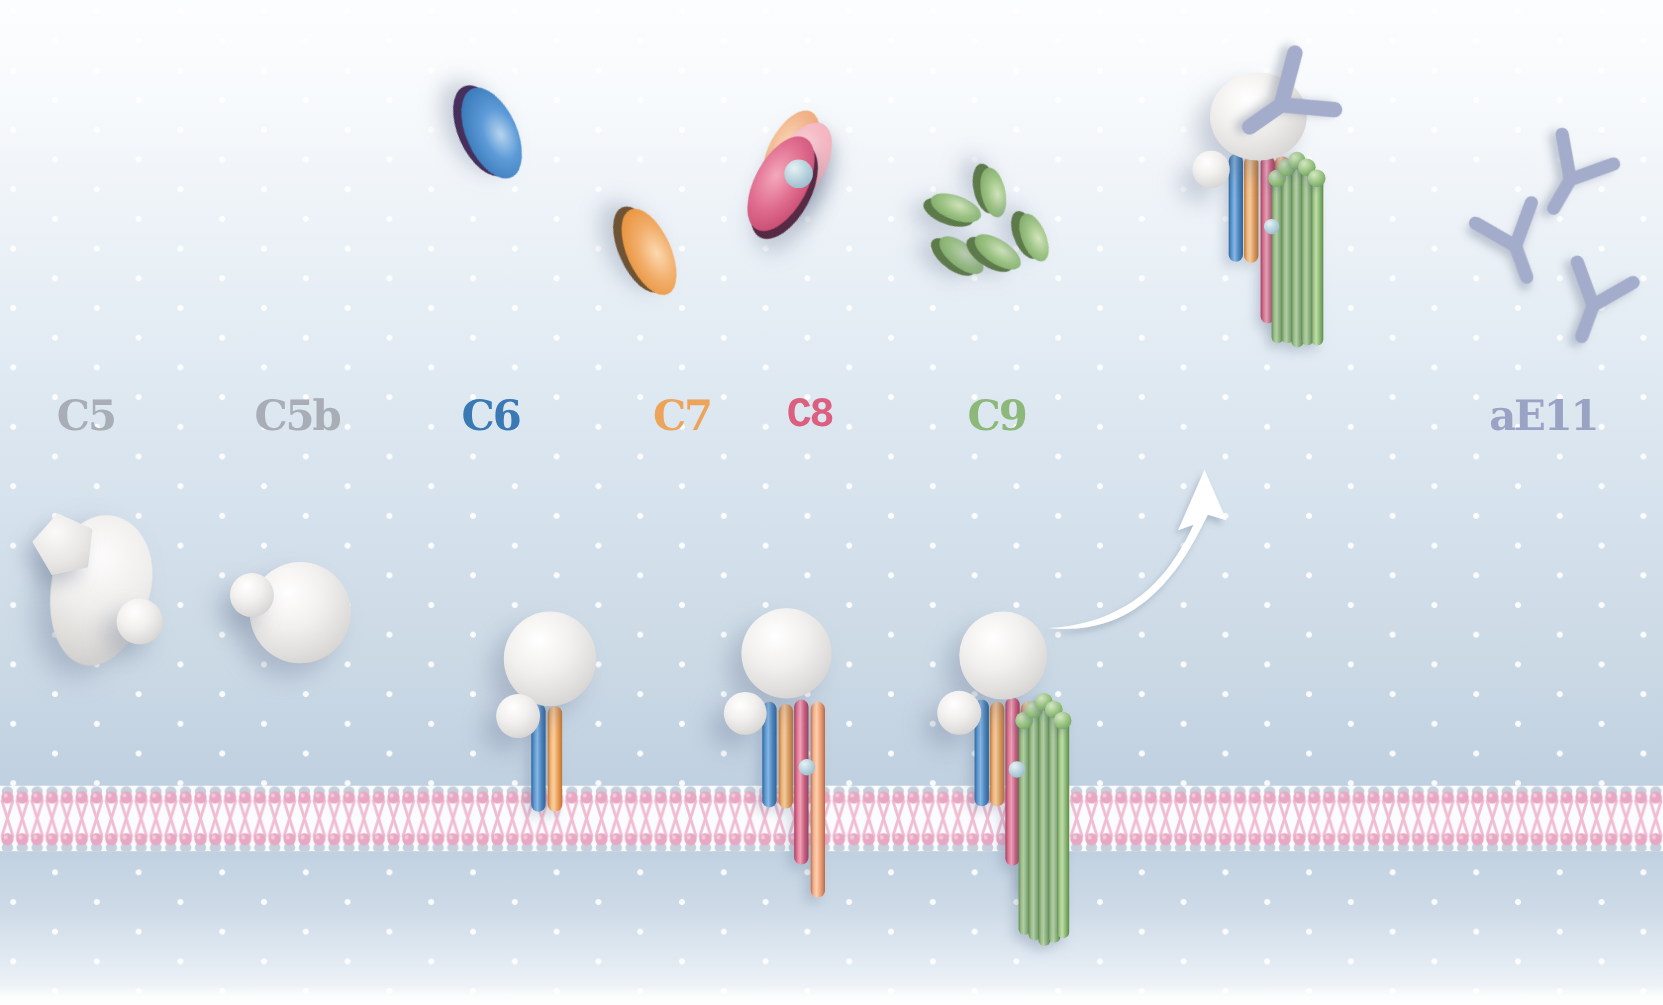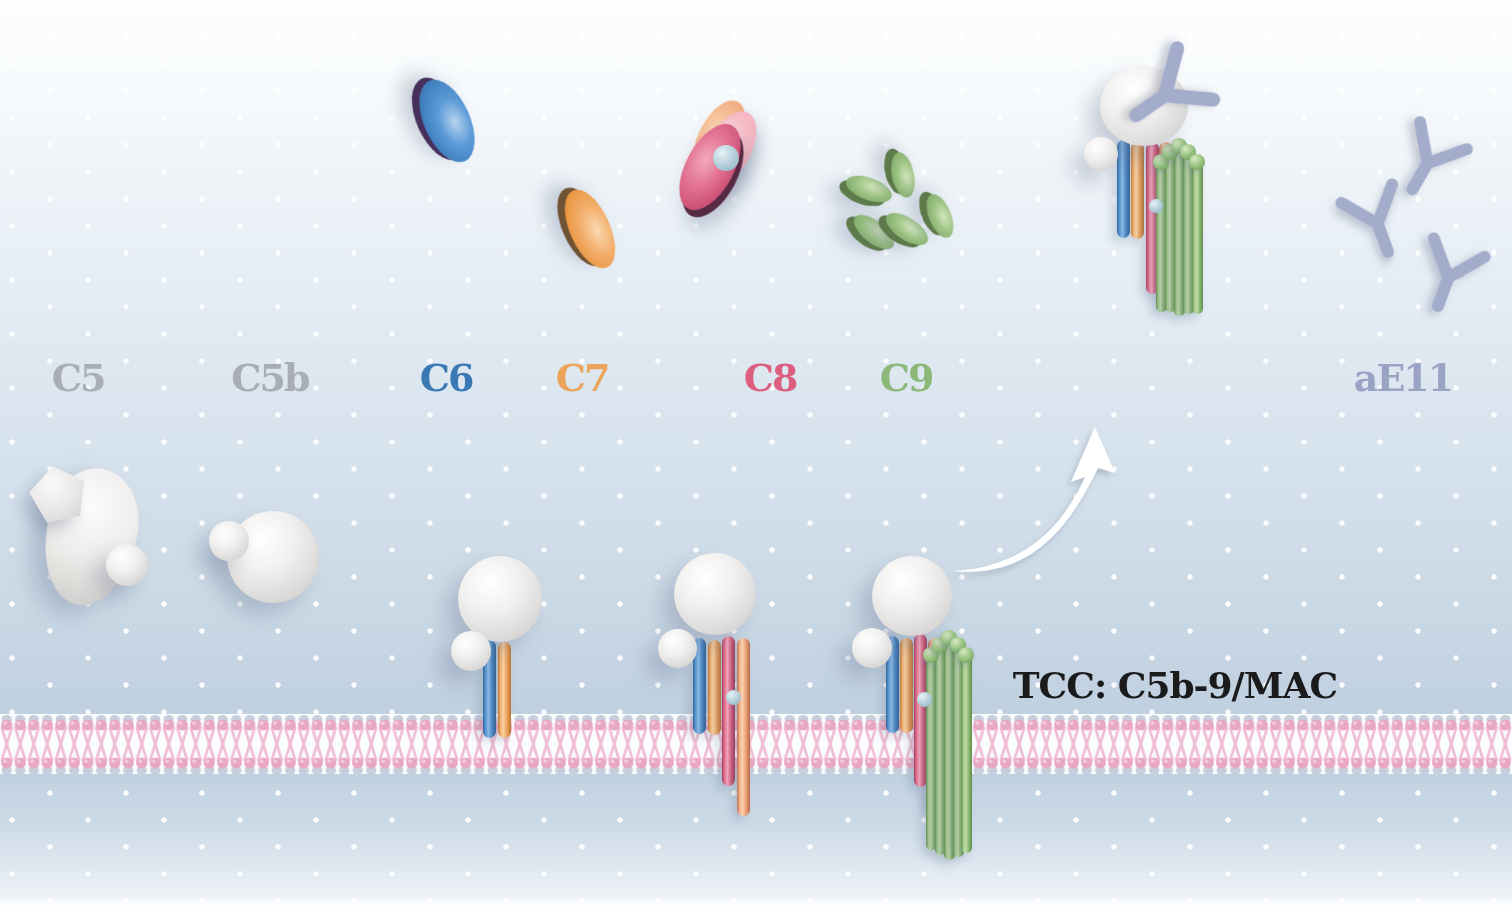--- a/index.html
+++ b/index.html
@@ -254,19 +254,18 @@
     <g stroke="#a4accb" stroke-width="12" stroke-linecap="round" fill="none">
       <path d="M40,78 L40,48"></path>
         <path d="M40,48 L13,16"></path>
         <path d="M40,48 L67,16"></path>
     </g>
   </svg>
 
   <div class="lbl" id="lbl-c5" style="left: 78px; color: rgb(169, 173, 181);">C5</div>
   <div class="lbl" id="lbl-c5b" style="left: 270px; color: rgb(169, 173, 181);">C5b</div>
   <div class="lbl" id="lbl-c6" style="left: 446px; color: rgb(59, 121, 181);">C6</div>
-  <div class="lbl" id="lbl-c7" style="left: 582px; color: rgb(236, 164, 91);">C7</div>
-  <div class="lbl" id="lbl-c8" style="left: 770px; color: rgb(220, 95, 128);">C8</div>
+  <div class="lbl" id="lbl-c7" style="left: 620px; color: rgb(236, 164, 91);">C7</div>
+  <div class="lbl" id="lbl-c8" style="left: 736px; color: rgb(220, 95, 128); font-family: Liberation Mono, monospace;">C8</div>
   <div class="lbl" id="lbl-c9" style="left: 906px; color: rgb(140, 184, 122);">C9</div>
   <div class="lbl" id="lbl-ae11" style="left: 1403px; color: rgb(155, 163, 196);">aE11</div>
-  <div class="lbl" id="lbl-tcc" style="left: 1175px; color: rgb(27, 27, 27);">TCC: C5b-9/MAC</div>
 
 </div>
 
 </body></html>

